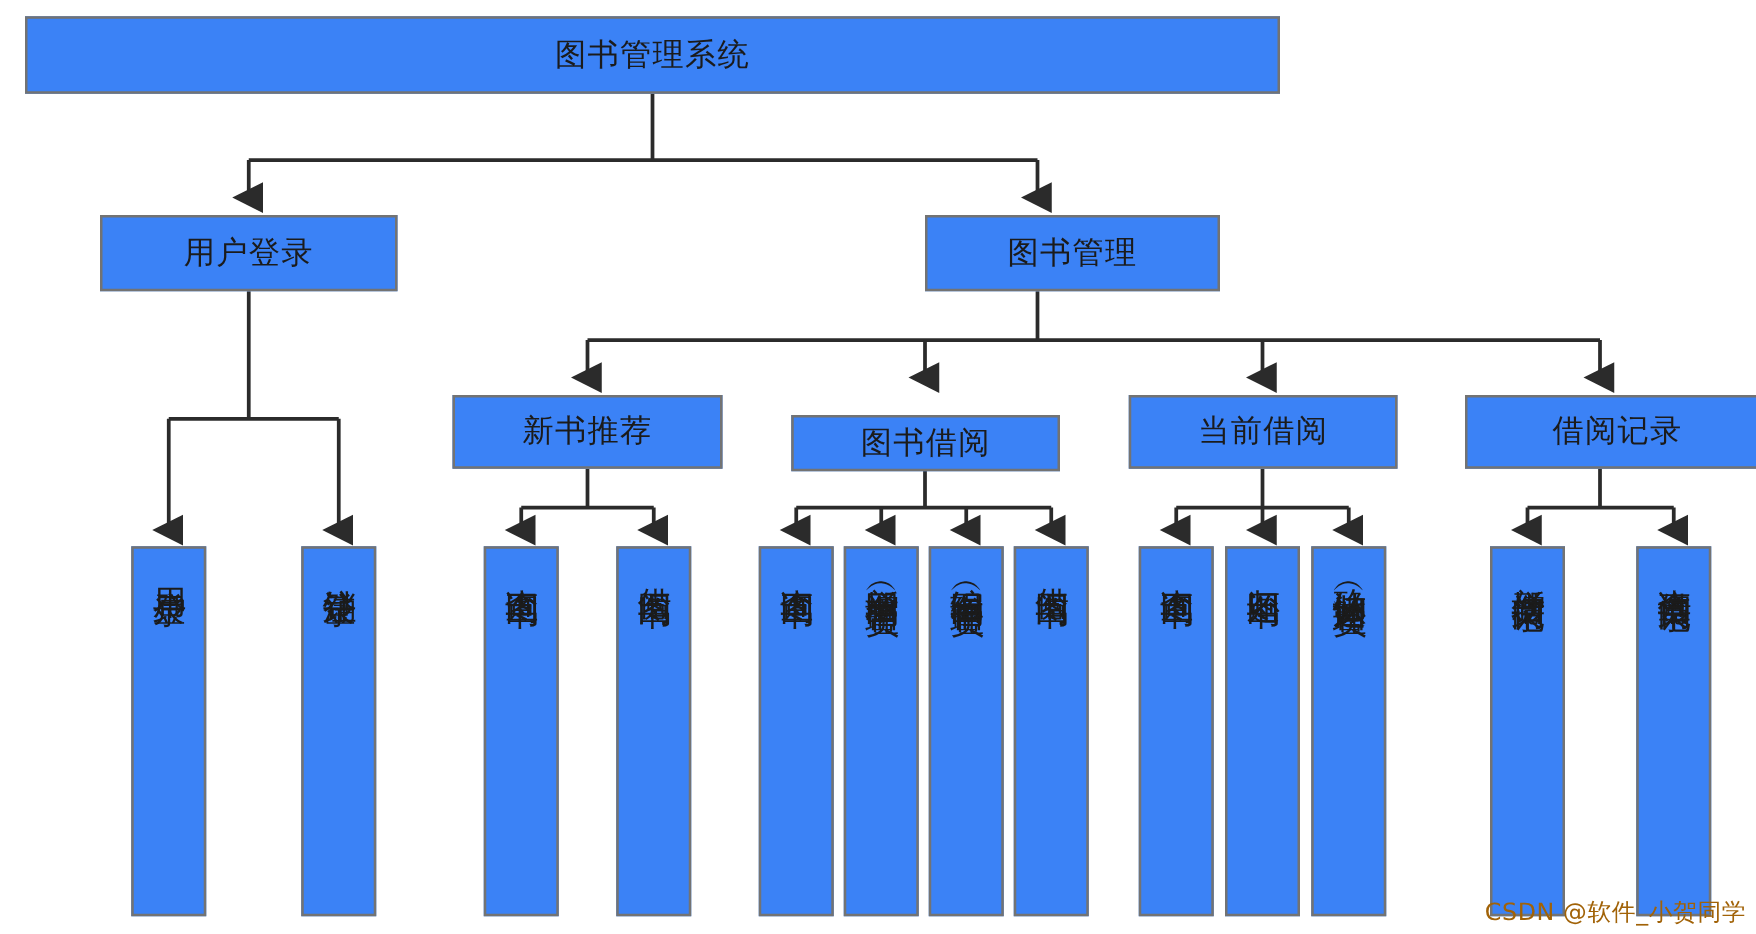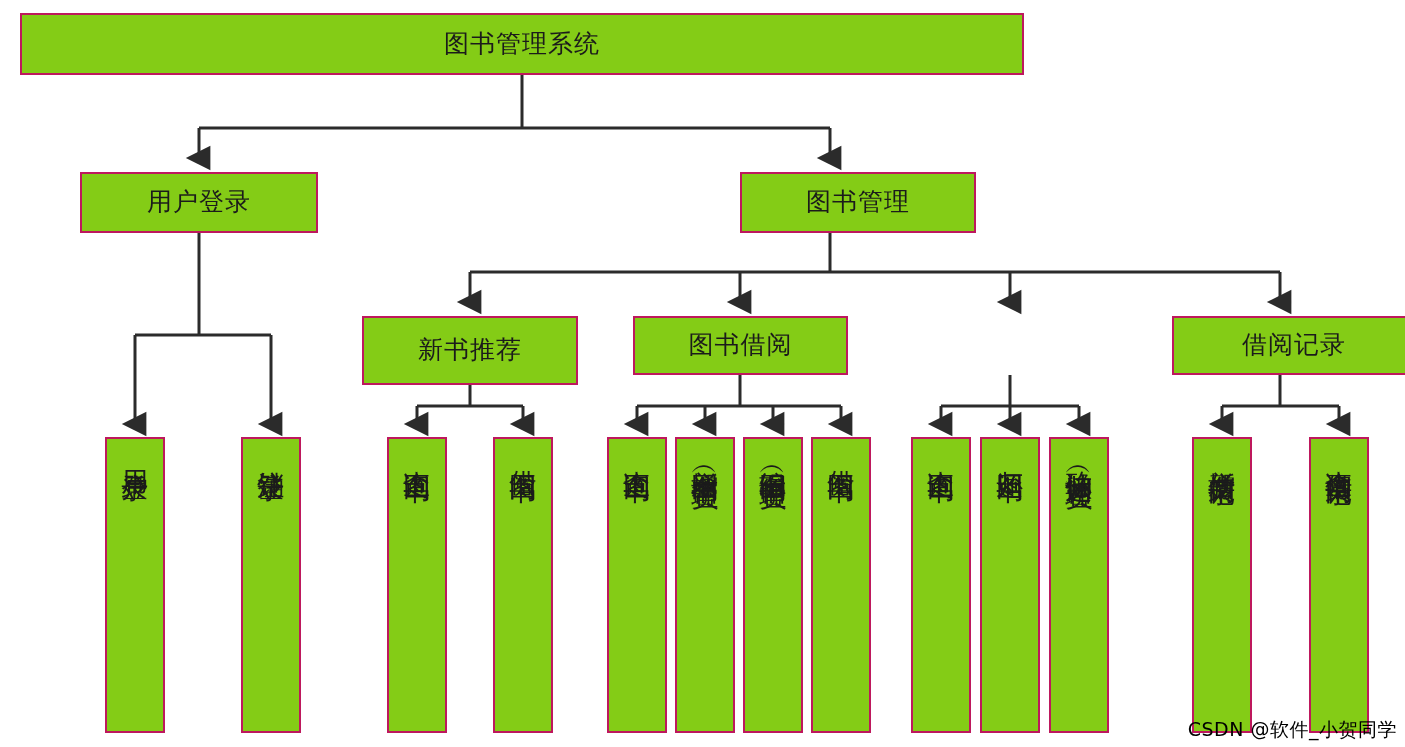--- a/index.html
+++ b/index.html
@@ -7,22 +7,22 @@
   body{
     font-family:"DejaVu Sans","Liberation Sans",sans-serif;
     width:1405px;height:747px;overflow:hidden;
   }
   #canvas{position:relative;width:1405px;height:747px;background:#fff;}
   #wires{position:absolute;left:0;top:0;width:1405px;height:747px;}
 
   .node{
     position:absolute;
     box-sizing:border-box;
-    background:#84cc16;
-    border:2px solid #be185d;
+    background:#3b82f6;
+    border:2px solid #737373;
     display:flex;
     align-items:center;
     justify-content:center;
     color:#1b1b1b;
   }
   .node .label{
     display:block;
     text-align:center;
     line-height:1.15;
     white-space:nowrap;
@@ -49,21 +49,21 @@
     letter-spacing:2px;
     white-space:normal;
     max-height:100%;
   }
 
   .watermark{
     position:absolute;
     right:8px;
     bottom:4px;
     font-size:19px;
-    color:#000000;
+    color:#a16207;
     letter-spacing:0.5px;
     user-select:none;
     white-space:nowrap;
   }
 </style>
 </head>
 <body>
 
 <div id="canvas">
 
@@ -121,25 +121,28 @@
     <span class="label">图书管理系统</span>
   </div>
 
   <div class="node h-node" style="left:80px;top:172px;width:238px;height:61px;">
     <span class="label">用户登录</span>
   </div>
   <div class="node h-node" style="left:712px;top:172px;width:236px;height:61px;margin-left:28px;">
     <span class="label">图书管理</span>
   </div>
 
-  <div class="node h-node" style="left:362px;top:316px;width:216px;height:69px;">
+  <div class="node h-node" style="left:362px;top:316px;width:216px;height:59px;">
     <span class="label">新书推荐</span>
   </div>
-  <div class="node h-node" style="left:633px;top:316px;width:215px;height:59px;">
+  <div class="node h-node" style="left:633px;top:332px;width:215px;height:45px;">
     <span class="label">图书借阅</span>
+  </div>
+  <div class="node h-node" style="left:903px;top:316px;width:215px;height:59px;">
+    <span class="label">当前借阅</span>
   </div>
   <div class="node h-node" style="left:1172px;top:316px;width:244px;height:59px;">
     <span class="label">借阅记录</span>
   </div>
 
   <div class="node v-node" style="left:105px;top:437px;width:60px;height:296px;">
     <span class="label">用户登录</span>
   </div>
   <div class="node v-node" style="left:241px;top:437px;width:60px;height:296px;">
     <span class="label">注销登录</span>

